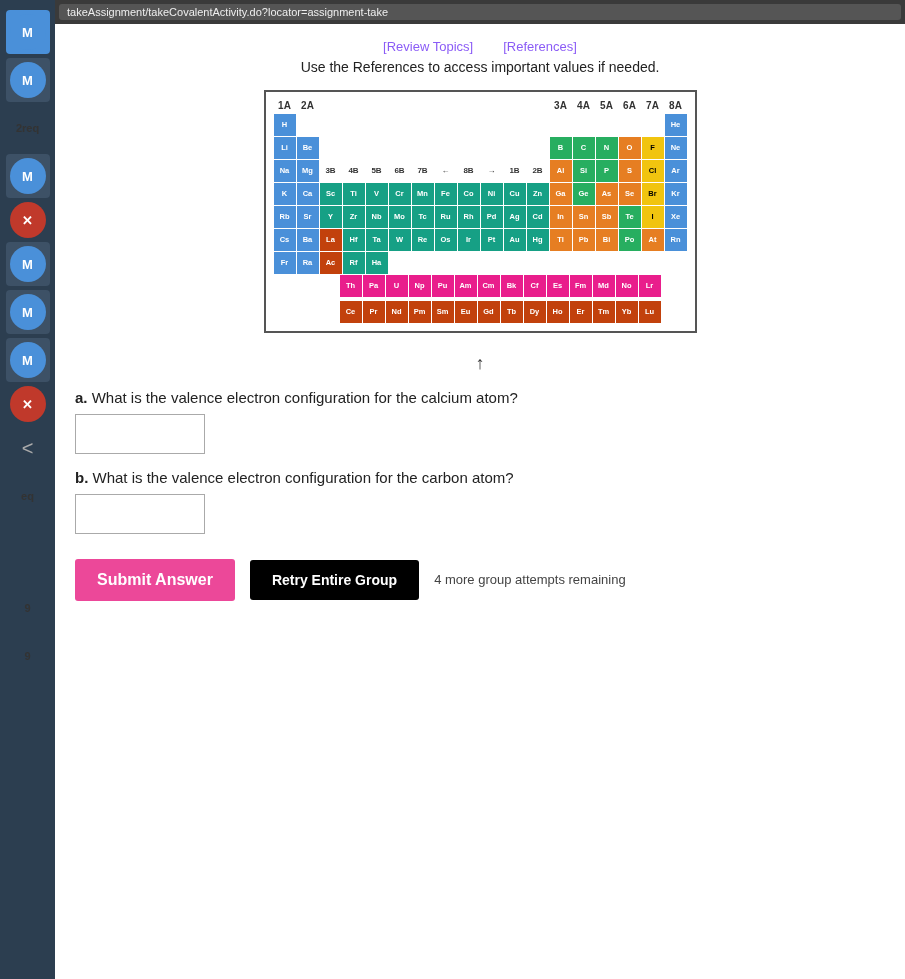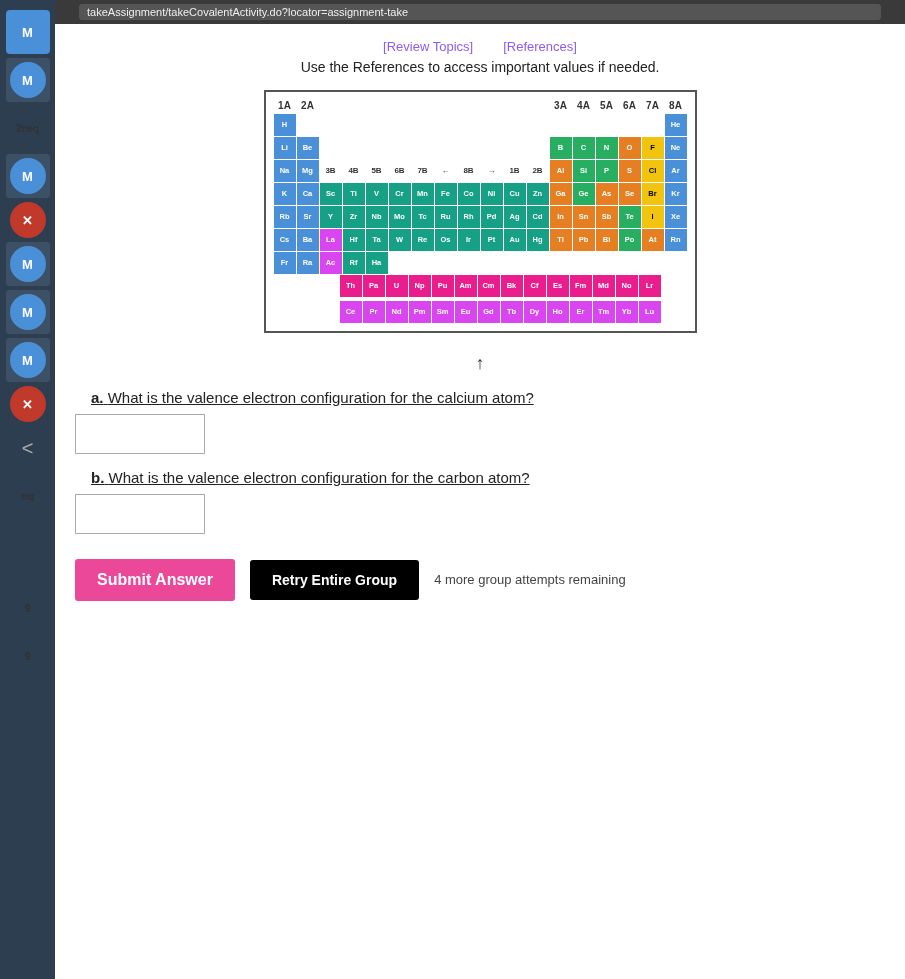--- a/index.html
+++ b/index.html
@@ -66,21 +66,21 @@
     .main {
       flex: 1;
       background: #f0f0f0;
       display: flex;
       flex-direction: column;
     }
 
     
     .browser-bar {
       background: #3a3a3a;
-      padding: 4px 24px;
+      padding: 4px 4px;
       color: #ddd;
       font-size: 11px;
       display: flex;
       align-items: center;
       gap: 8px;
     }
     .browser-bar .url {
       background: #555;
       border-radius: 3px;
       padding: 2px 8px;
@@ -140,32 +140,31 @@
       justify-content: center;
       font-size: 7.5px;
       font-weight: bold;
       color: #000;
     }
 
     .cell.blue { background: #4a90d9; color: white; }
     .cell.green { background: #27ae60; color: white; }
     .cell.orange { background: #e67e22; color: white; }
     .cell.yellow { background: #f1c40f; color: #000; }
-    .cell.purple { background: #d946ef; color: white; }
+    .cell.purple { background: #c2410c; color: white; }
     .cell.teal { background: #16a085; color: white; }
     .cell.pink { background: #e91e8c; color: white; }
     .cell.label { background: transparent; font-size: 8px; color: #333; font-weight: bold; }
     .cell.empty { background: transparent; }
 
     
     .question {
       font-size: 15px;
       color: #222;
-      margin: 15px 0 8px 16px;
-      text-decoration: underline;
+      margin: 15px 0 8px 0;
     }
 
     .answer-box {
       width: 130px;
       height: 40px;
       border: 1px solid #aaa;
       background: white;
       display: block;
       margin-bottom: 10px;
     }

